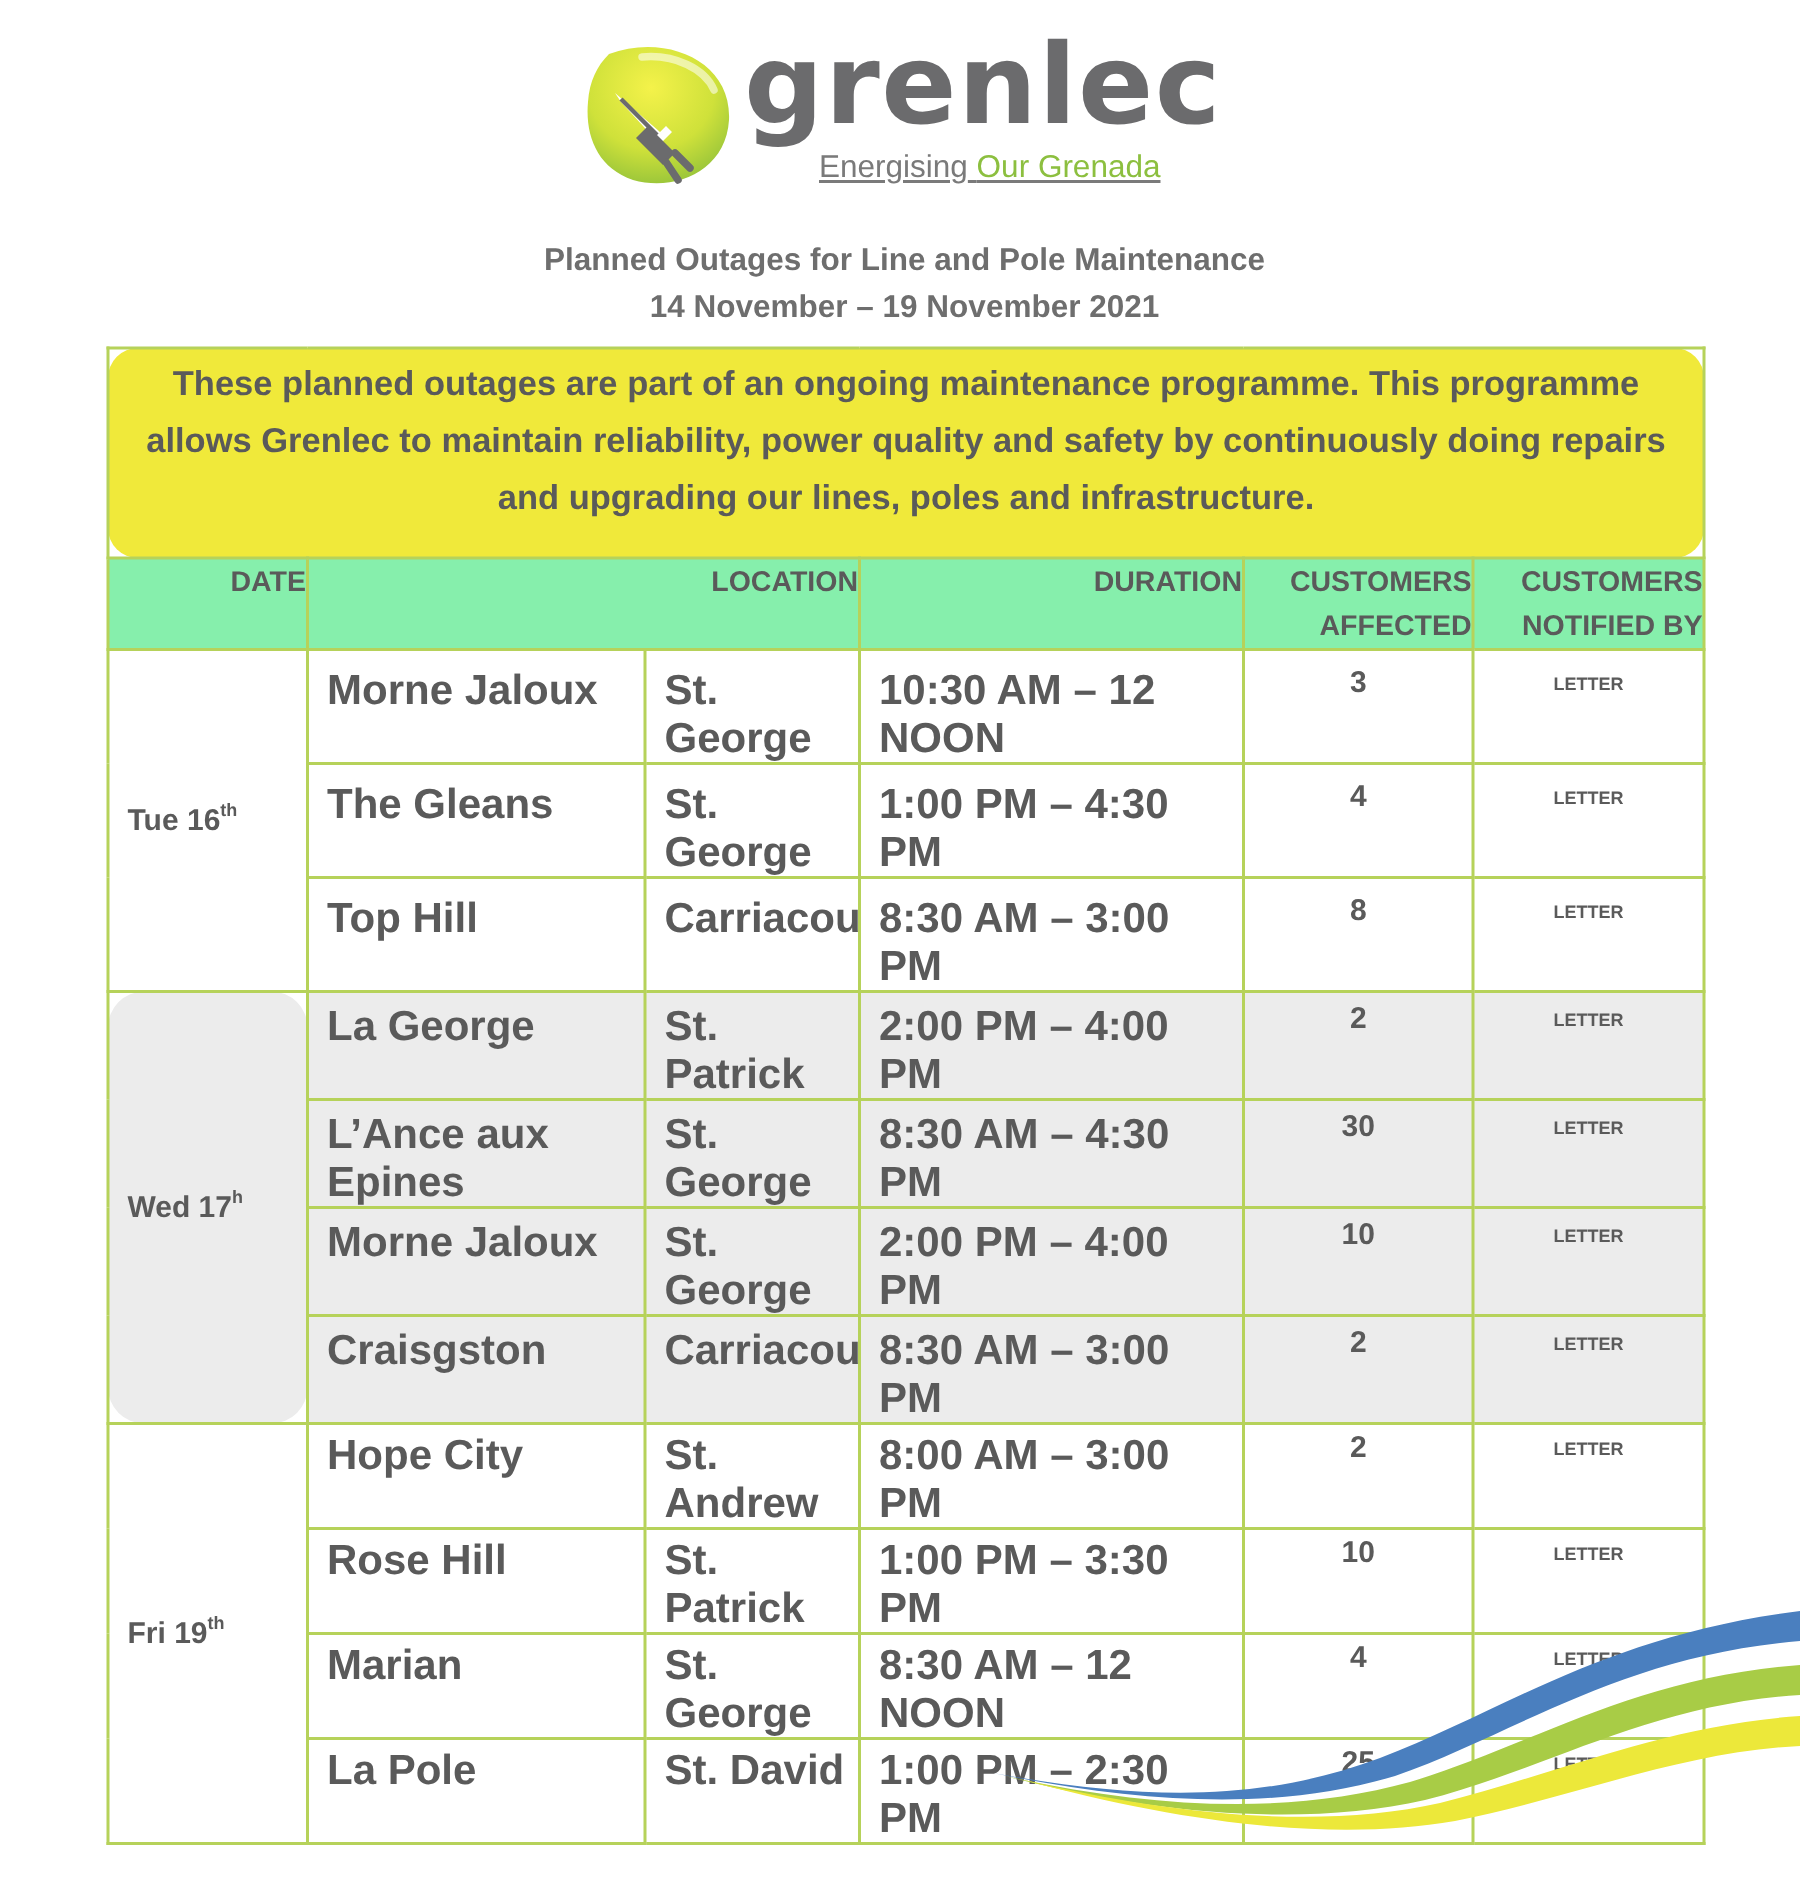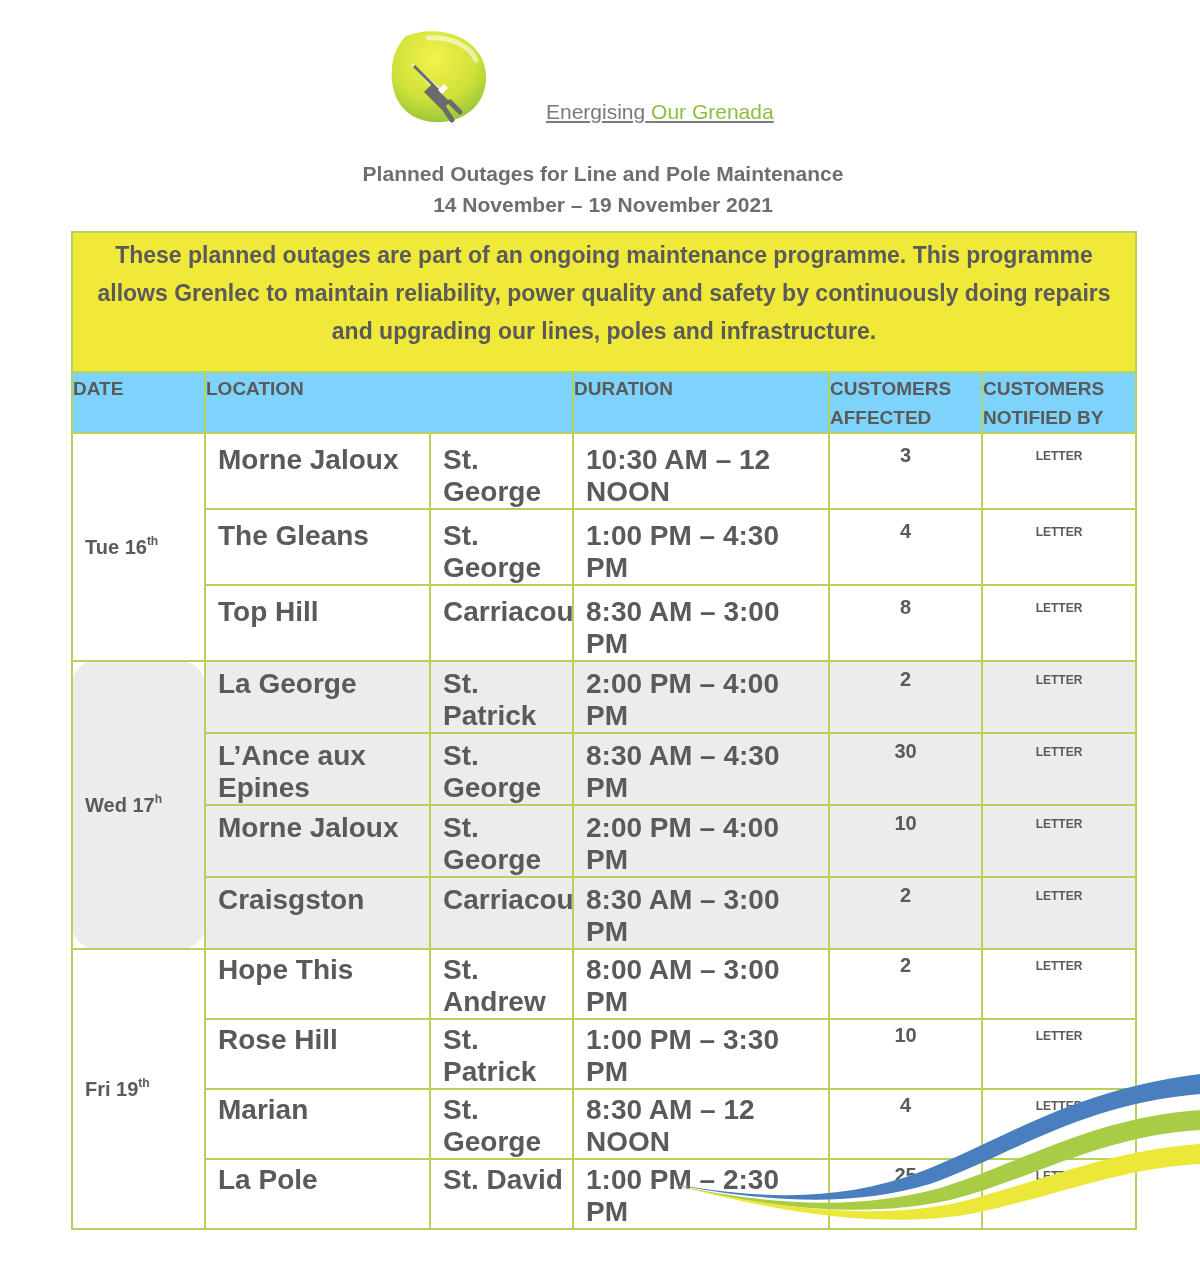--- a/index.html
+++ b/index.html
@@ -81,29 +81,30 @@
     }
     .banner-cell {
       background: #f0e93a;
       height: 135px;
       text-align: center;
       vertical-align: top;
       font-size: 23px;
       line-height: 38px;
       padding: 3px 18px 0 18px !important;
       color: #575757;
+      border-radius: 20px;
     }
     .hdr th {
-      background: #7dd3fc;
+      background: #86efac;
       height: 58px;
       vertical-align: top;
       font-size: 19px;
       line-height: 29px;
       padding-top: 1px !important;
-      text-align: left;
+      text-align: right;
       color: #575757;
     }
     .date-cell {
       vertical-align: middle;
       text-align: left;
       padding-left: 12px !important;
       font-size: 20px;
       border-radius: 24px;
     }
     .date-cell sup {
@@ -157,20 +158,21 @@
         <stop offset="1" stop-color="#93c23a"></stop>
       </radialGradient>
     </defs>
     <path d="M18 8 C55 -6 100 12 98 52 C96 86 62 100 34 92 C10 84 2 62 4 40 C5 26 10 16 18 8 Z" fill="url(#leafGrad)"></path>
     <path d="M40 10 C62 8 82 18 88 32" stroke="#ffffff" stroke-opacity="0.55" stroke-width="5" fill="none" stroke-linecap="round"></path>
     <path d="M22 34 L52 60 L56 56 L60 60 L52 68 L48 64 L26 40 Z" fill="#ffffff"></path>
     <path d="M26 38 L50 62" stroke="#6b6b6d" stroke-width="3"></path>
     <path d="M44 56 L62 74 L54 82 L36 64 Z" fill="#6b6b6d"></path>
     <path d="M56 80 L64 92 M62 74 L72 84" stroke="#6b6b6d" stroke-width="5" stroke-linecap="round"></path>
   </svg>
+  <div class="wordmark">grenlec</div>
   <div class="tagline">
     <span>Energising</span>
     <span class="accent">Our Grenada</span>
   </div>
 </div>
 
 <div class="doc-title">
   <div>Planned Outages for Line and Pole Maintenance</div>
   <div>14 November – 19 November 2021</div>
 </div>
@@ -250,21 +252,21 @@
   <tr class="grp-wed">
     <td class="cell-text">Craisgston</td>
     <td class="cell-text">Carriacou</td>
     <td class="cell-text">8:30 AM – 3:00 PM</td>
     <td class="cell-center">2</td>
     <td class="cell-letter">LETTER</td>
   </tr>
 
   <tr class="grp-fri">
     <td class="date-cell" rowspan="4"><span>Fri 19</span><sup>th</sup></td>
-    <td class="cell-text">Hope This</td>
+    <td class="cell-text">Hope City</td>
     <td class="cell-text">St. Andrew</td>
     <td class="cell-text">8:00 AM – 3:00 PM</td>
     <td class="cell-center">2</td>
     <td class="cell-letter">LETTER</td>
   </tr>
   <tr class="grp-fri">
     <td class="cell-text">Rose Hill</td>
     <td class="cell-text">St. Patrick</td>
     <td class="cell-text">1:00 PM – 3:30 PM</td>
     <td class="cell-center">10</td>

